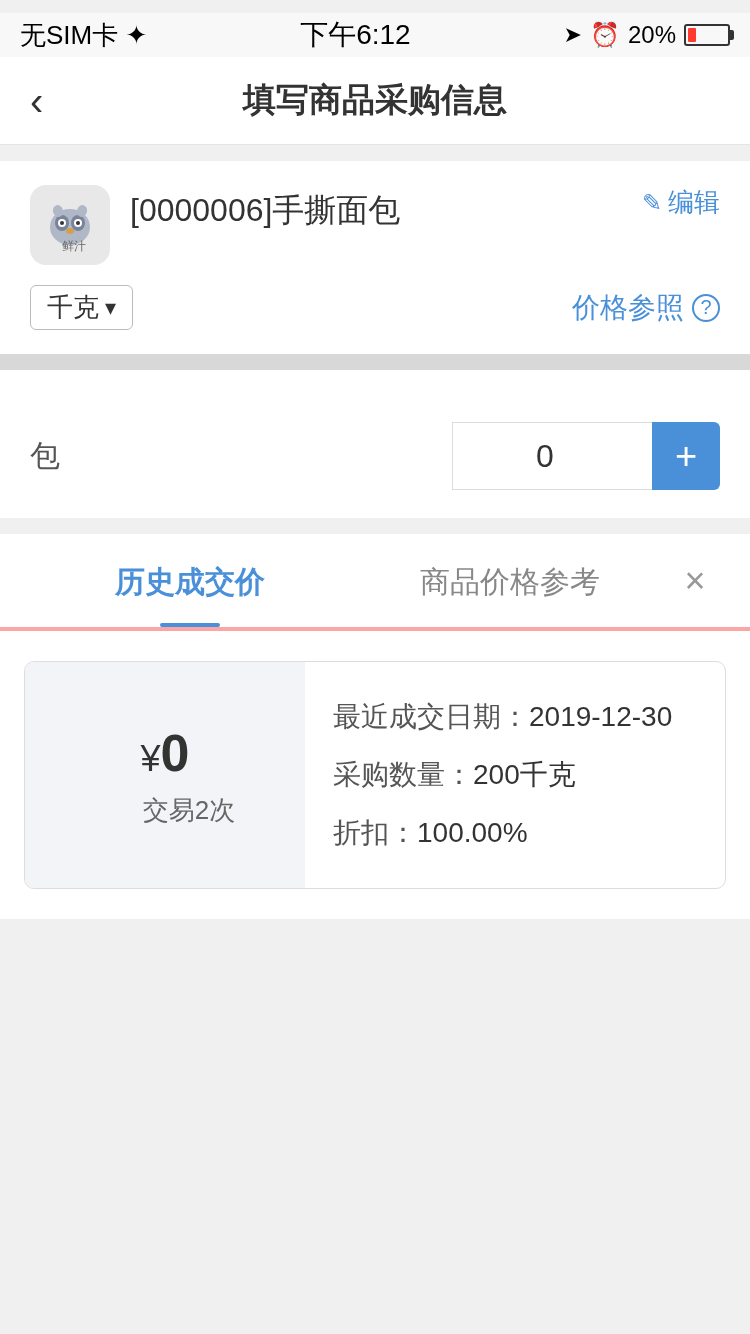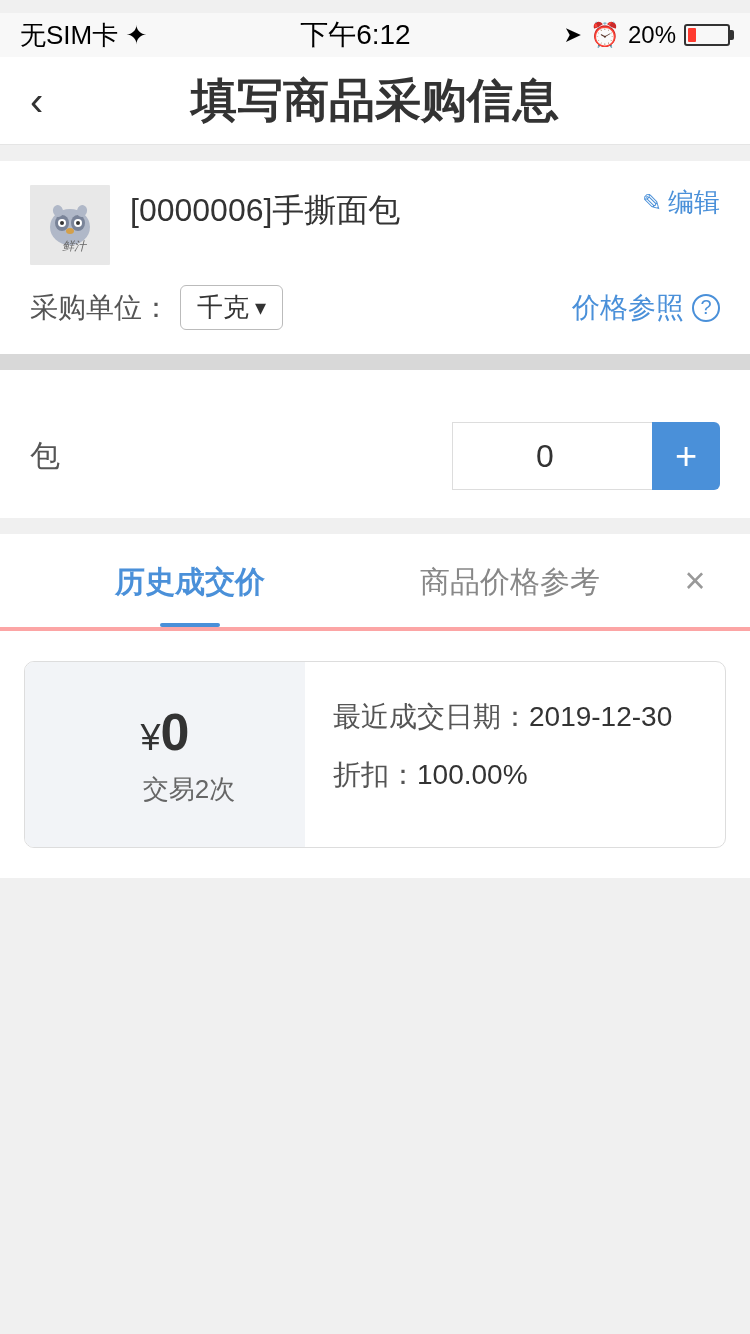--- a/index.html
+++ b/index.html
@@ -82,21 +82,21 @@
     .nav-back {
       font-size: 40px;
       color: #333;
       cursor: pointer;
       line-height: 1;
     }
     .nav-title {
       position: absolute;
       left: 50%;
       transform: translateX(-50%);
-      font-size: 46px;
+      font-size: 33px;
       font-weight: 600;
       color: #333;
     }
 
     
     .product-section {
       background: #fff;
       margin-top: 16px;
       padding: 24px 30px;
     }
@@ -108,26 +108,25 @@
     }
     .product-left {
       display: flex;
       align-items: flex-start;
       gap: 20px;
     }
     .product-thumb {
       width: 80px;
       height: 80px;
       background: #e8e8e8;
-      border-radius: 1px;
+      border-radius: 16px;
       display: flex;
       align-items: center;
       justify-content: center;
       flex-shrink: 0;
-      font-style: italic;
     }
     .product-name {
       font-size: 32px;
       font-weight: 500;
       color: #333;
       padding-top: 4px;
     }
     .edit-link {
       font-size: 26px;
       color: #4a90d9;
@@ -396,21 +395,20 @@
       </span>
     </div>
     <div class="edit-link">
       <span class="edit-icon-box">✎</span>
       <span>编辑</span>
     </div>
   </div>
 
   <div class="product-unit-row">
     <div class="unit-label">
-      <span>采购单位：</span>
       <div class="unit-select">
         <span>千克</span>
         <span style="font-size:22px;">▾</span>
       </div>
     </div>
     <div class="price-ref">
       <span>价格参照</span>
       <div class="help-circle">
         <span>?</span>
       </div>
@@ -449,20 +447,23 @@
         <div class="price-amount">
           <span class="price-currency">¥</span><span>0</span>
         </div>
         <div class="price-trade-count">交易2次</div>
       </div>
       <div class="price-right-panel">
         <div class="price-detail-row">
           <span class="price-detail-label">最近成交日期：</span><span>2019-12-30</span>
         </div>
         <div class="price-detail-row">
+          <span class="price-detail-label">采购数量：</span><span>200千克</span>
+        </div>
+        <div class="price-detail-row">
           <span class="price-detail-label">折扣：</span><span>100.00%</span>
         </div>
       </div>
     </div>
   </div>
 </div>
 
 <div class="empty-space"></div>
 
 </body></html>

